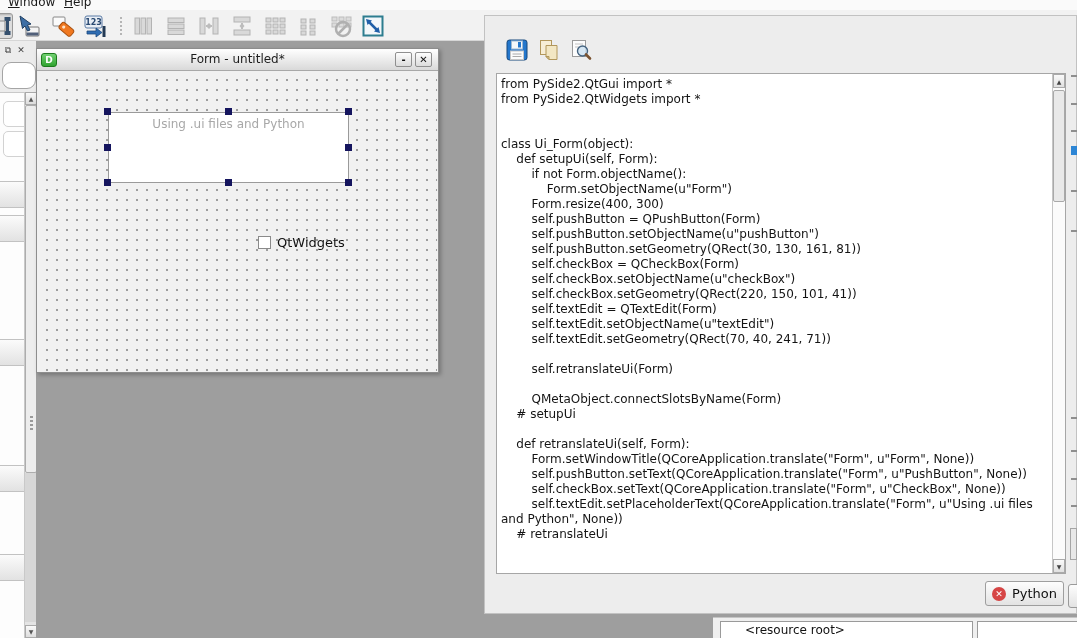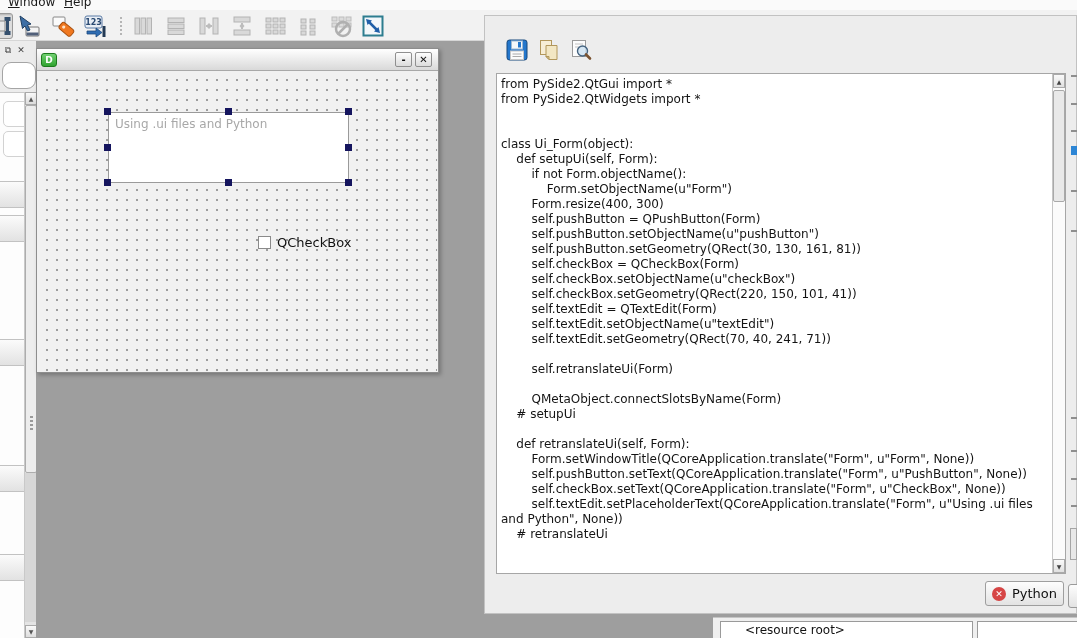--- a/index.html
+++ b/index.html
@@ -38,21 +38,21 @@
 
   
   .form-window { left:36px; top:48px; width:403px; height:325px; background:#f1f1f1; border:1px solid #8d8d8d; box-shadow:2px 2px 4px rgba(0,0,0,.25); }
   .form-titlebar { position:absolute; left:0; top:0; right:0; height:22px; background:linear-gradient(#ffffff,#d9d9d9); border-bottom:1px solid #a8a8a8; }
   .form-appicon { position:absolute; left:4px; top:4px; width:16px; height:14px; border-radius:3px; background:linear-gradient(#72d172,#2fa32f); border:1px solid #1d7a1d; color:#fff; font-size:9px; font-weight:bold; text-align:center; line-height:13px; }
   .form-title { position:absolute; left:0; right:0; top:3px; text-align:center; font-size:12px; color:#1c1c1c; }
   .win-btn { position:absolute; top:3px; width:17px; height:15px; border:1px solid #8f8f8f; border-radius:2px; background:linear-gradient(#fdfdfd,#dcdcdc); text-align:center; font-size:10px; font-weight:bold; color:#111; line-height:13px; }
   .win-min { right:26px; } .win-close { right:6px; }
   .form-canvas { position:absolute; left:1px; right:1px; top:23px; bottom:1px; background-color:#f1f1f1;
                  background-image:radial-gradient(circle,#9c9c9c .8px,transparent 1px); background-size:10px 10px; background-position:4px 3px; }
-  .qt-textedit { position:absolute; left:70px; top:40px; width:241px; height:71px; background:#fff; border:1px solid #9a9a9a; }
+  .qt-textedit { position:absolute; left:70px; top:40px; width:241px; height:71px; background:#fff; border:1px solid #9a9a9a;text-align:center; }
   .qt-textedit .ph { display:block; padding:4px 6px; font-size:12px; color:#a8a8a8; }
   .handle { position:absolute; width:7px; height:7px; background:#15155e; }
   .qt-pushbutton { position:absolute; left:30px; top:130px; width:161px; height:81px; background:linear-gradient(#ffffff,#e0e0e0); border:1px solid #9b9b9b; border-radius:3px; display:flex; align-items:center; justify-content:center; font-size:13px; color:#111; }
   .qt-checkbox { position:absolute; left:220px; top:150px; width:101px; height:41px; }
   .qt-checkbox .box { position:absolute; left:0; top:14px; width:13px; height:13px; background:#fff; border:1px solid #8a8a8a; }
   .qt-checkbox .lbl { position:absolute; left:19px; top:0; height:41px; line-height:41px; font-size:13px; color:#111; }
 
   
   .code-panel { left:484px; top:15px; width:593px; height:599px; background:#ededed; border:1px solid #c2c2c2;padding-left:32px; }
   .cp-icon { position:absolute; top:22px; width:24px; height:24px; }
@@ -233,38 +233,39 @@
         <span class="grip" style="top:322px;"></span>
     </div>
     <div class="dock-track-dark"></div>
     <span class="scroll-btn" style="bottom:0;">▼</span>
   </div>
 </div>
 
 <div class="abs form-window">
   <div class="form-titlebar">
     <span class="form-appicon">D</span>
+    <span class="form-title">Form - untitled*</span>
     <span class="win-btn win-min">-</span>
     <span class="win-btn win-close">✕</span>
   </div>
   <div class="form-canvas">
     <div class="qt-textedit">
       <span class="ph">Using .ui files and Python</span>
     </div>
     <div class="handle" style="left:66px;top:36px;"></div>
     <div class="handle" style="left:187px;top:36px;"></div>
     <div class="handle" style="left:307px;top:36px;"></div>
     <div class="handle" style="left:66px;top:72px;"></div>
     <div class="handle" style="left:307px;top:72px;"></div>
     <div class="handle" style="left:66px;top:107px;"></div>
     <div class="handle" style="left:187px;top:107px;"></div>
     <div class="handle" style="left:307px;top:107px;"></div>
     <div class="qt-checkbox">
       <span class="box"></span>
-      <span class="lbl">QCheckBox</span>
+      <span class="lbl">QtWidgets</span>
     </div>
   </div>
 </div>
 
 <div class="abs code-panel">
   <div class="cp-icon" style="left:20px;">
     <svg width="24" height="24">
       <rect x="2" y="2" width="20" height="20" rx="2.5" fill="#2477cc" stroke="#17487c"></rect>
       <rect x="6.5" y="3" width="11" height="8" fill="#f5f8fb" stroke="#9db8d2"></rect>
       <rect x="13" y="4" width="3" height="5.5" fill="#2477cc"></rect>

